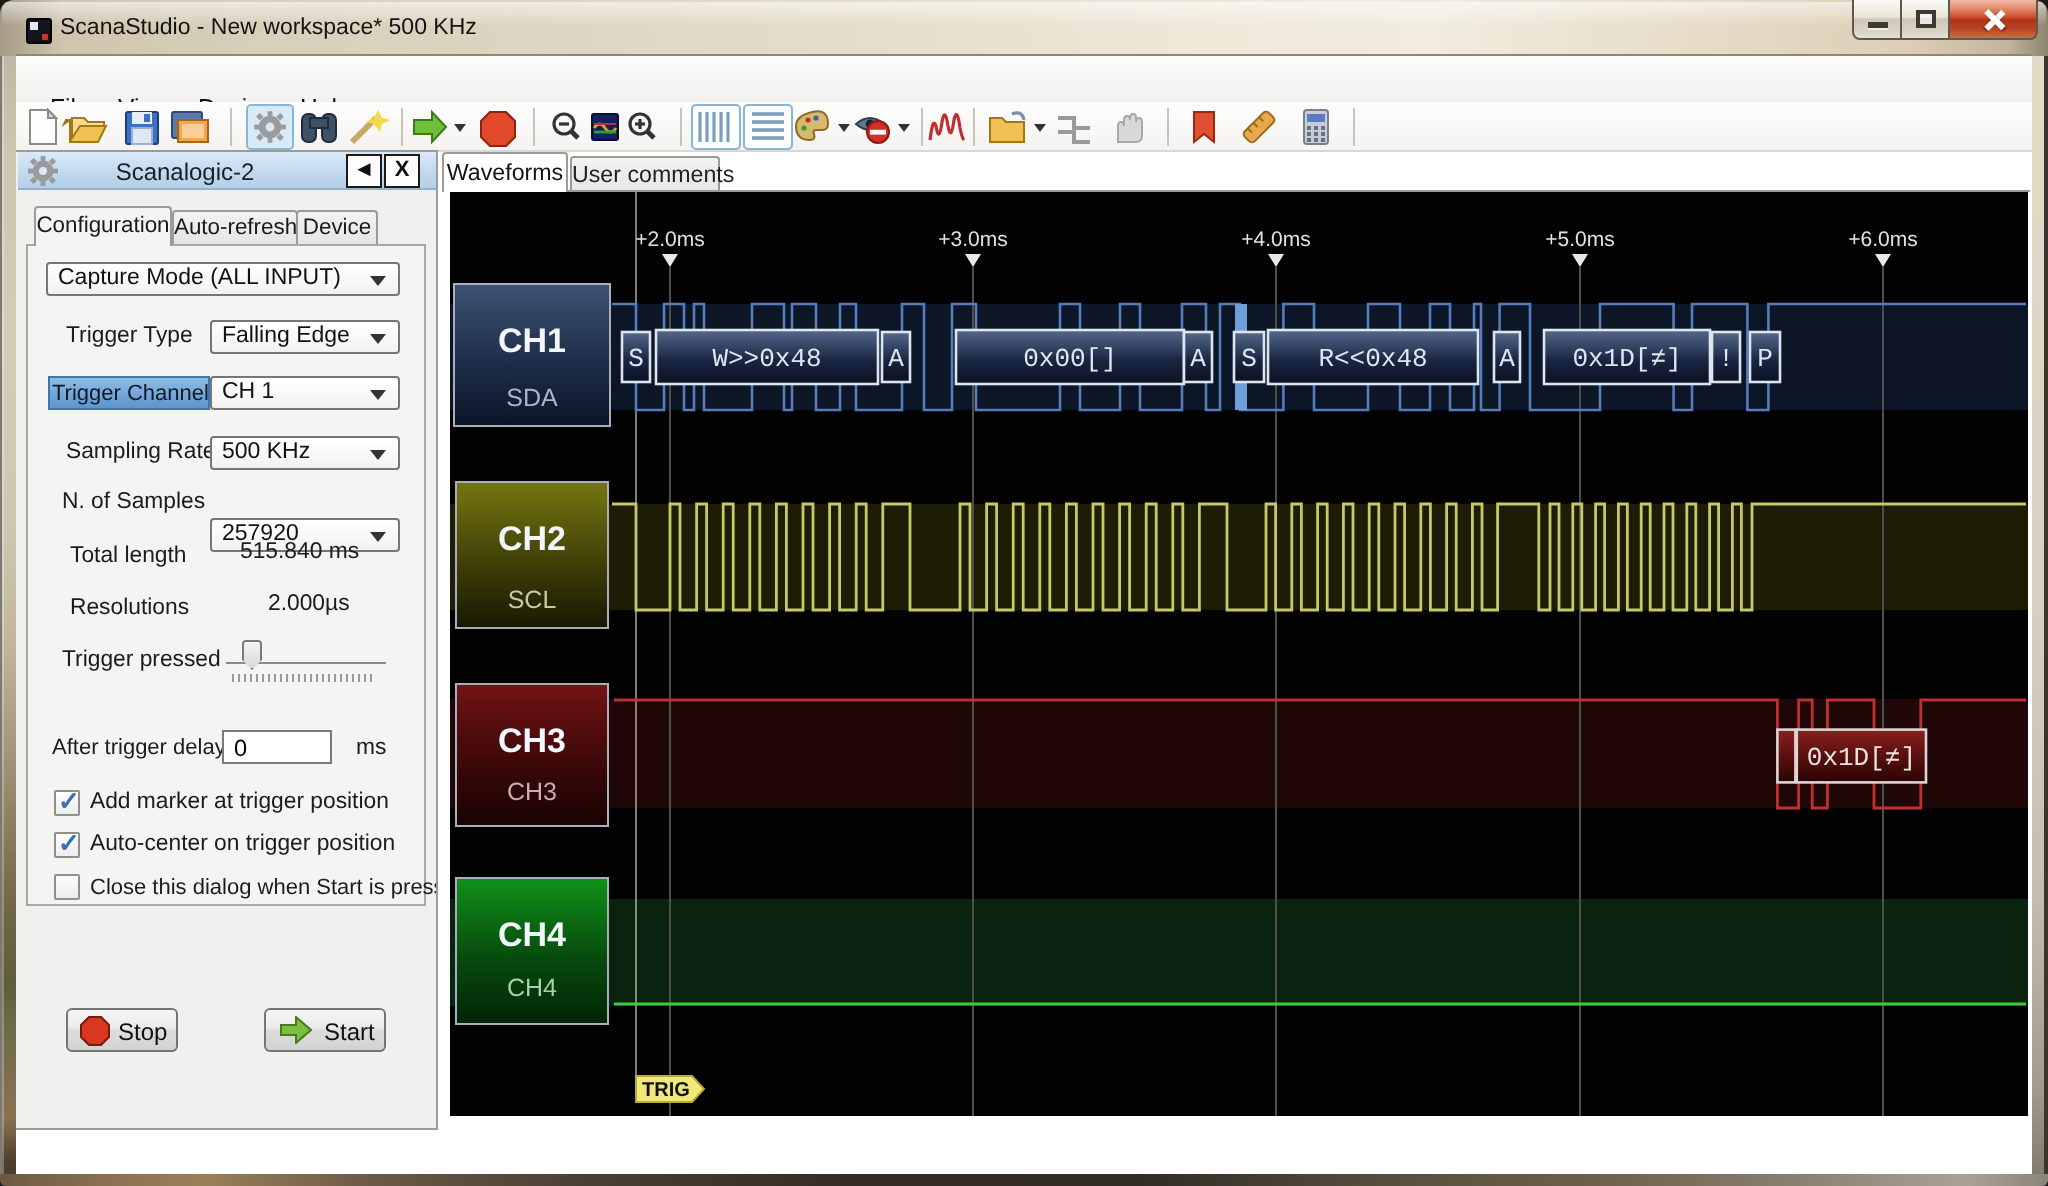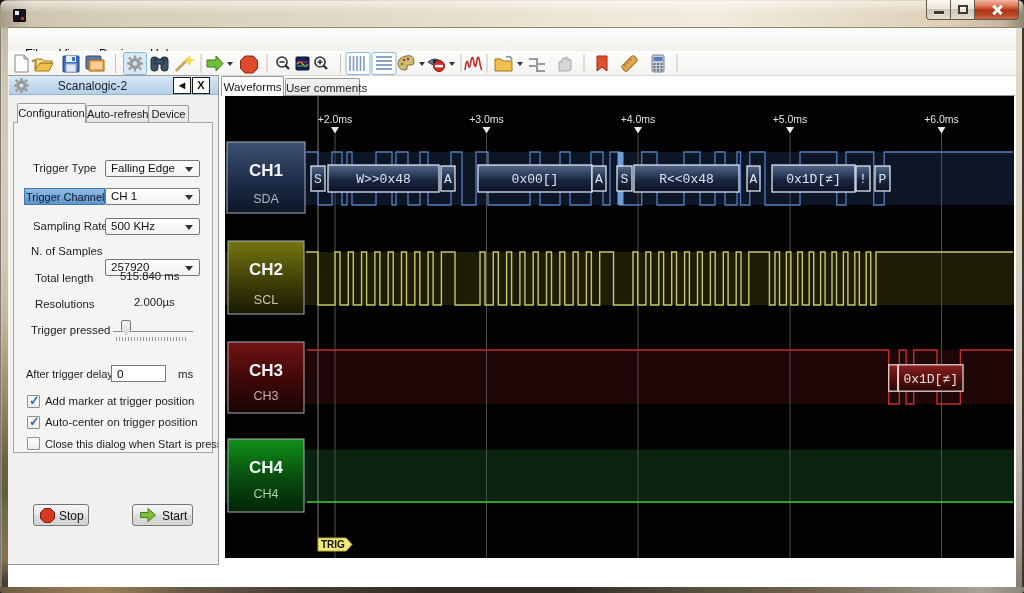--- a/index.html
+++ b/index.html
@@ -120,20 +120,21 @@
   <div class="abs" id="titlebar"></div>
   <div class="abs" id="client"></div>
   <div class="abs" id="leftborder"></div>
   <div class="abs" id="rightborder"></div>
   <div class="abs" id="bottomborder"></div>
 
   <div class="abs" id="appicon">
       <i></i>
       <b></b>
     </div>
+  <div class="abs" id="apptitle">ScanaStudio - New workspace* 500 KHz</div>
   <div class="wbtn" id="btnmin">
       <s></s>
     </div>
   <div class="wbtn" id="btnmax">
       <s></s>
     </div>
   <div class="wbtn" id="btnclose">
       <s></s>
     </div>
 
@@ -304,20 +305,21 @@
       </svg>
       <span class="ttl">Scanalogic-2</span>
       <div class="hbtn" style="left:164px">◄</div>
       <div class="hbtn" style="left:183px">X</div>
     </div>
     <div class="dtab active" style="left:9px;top:27px;width:69px;height:20px;padding-top:3px;background:#f4f4f2;">Configuration</div>
     <div class="dtab" style="left:78px;top:29px;width:63px;height:18px;padding-top:2px;">Auto-refresh</div>
     <div class="dtab" style="left:140px;top:29px;width:41px;height:18px;padding-top:2px;">Device</div>
     <div id="dpanel"></div>
 
+    <div class="combo" style="left:15px;top:55px;width:177px;z-index:4">Capture Mode (ALL INPUT)</div>
 
     <div class="dlabel" style="left:25px;top:86px;z-index:4">Trigger Type</div>
     <div class="combo" style="left:97px;top:84px;width:95px;z-index:4">Falling Edge</div>
 
     <div class="dlabel" style="left:16px;top:112px;width:81px;height:17px;z-index:4;background:linear-gradient(180deg,#8fbbe6,#5e95cc);border:1px solid #3f76ad;color:#0d1828;padding:2px 0 0 1px;font-size:11px;">Trigger Channel</div>
     <div class="combo" style="left:97px;top:112px;width:95px;z-index:4">CH 1</div>
 
     <div class="dlabel" style="left:25px;top:144px;z-index:4">Sampling Rate</div>
     <div class="combo" style="left:97px;top:142px;width:95px;z-index:4">500 KHz</div>
 

